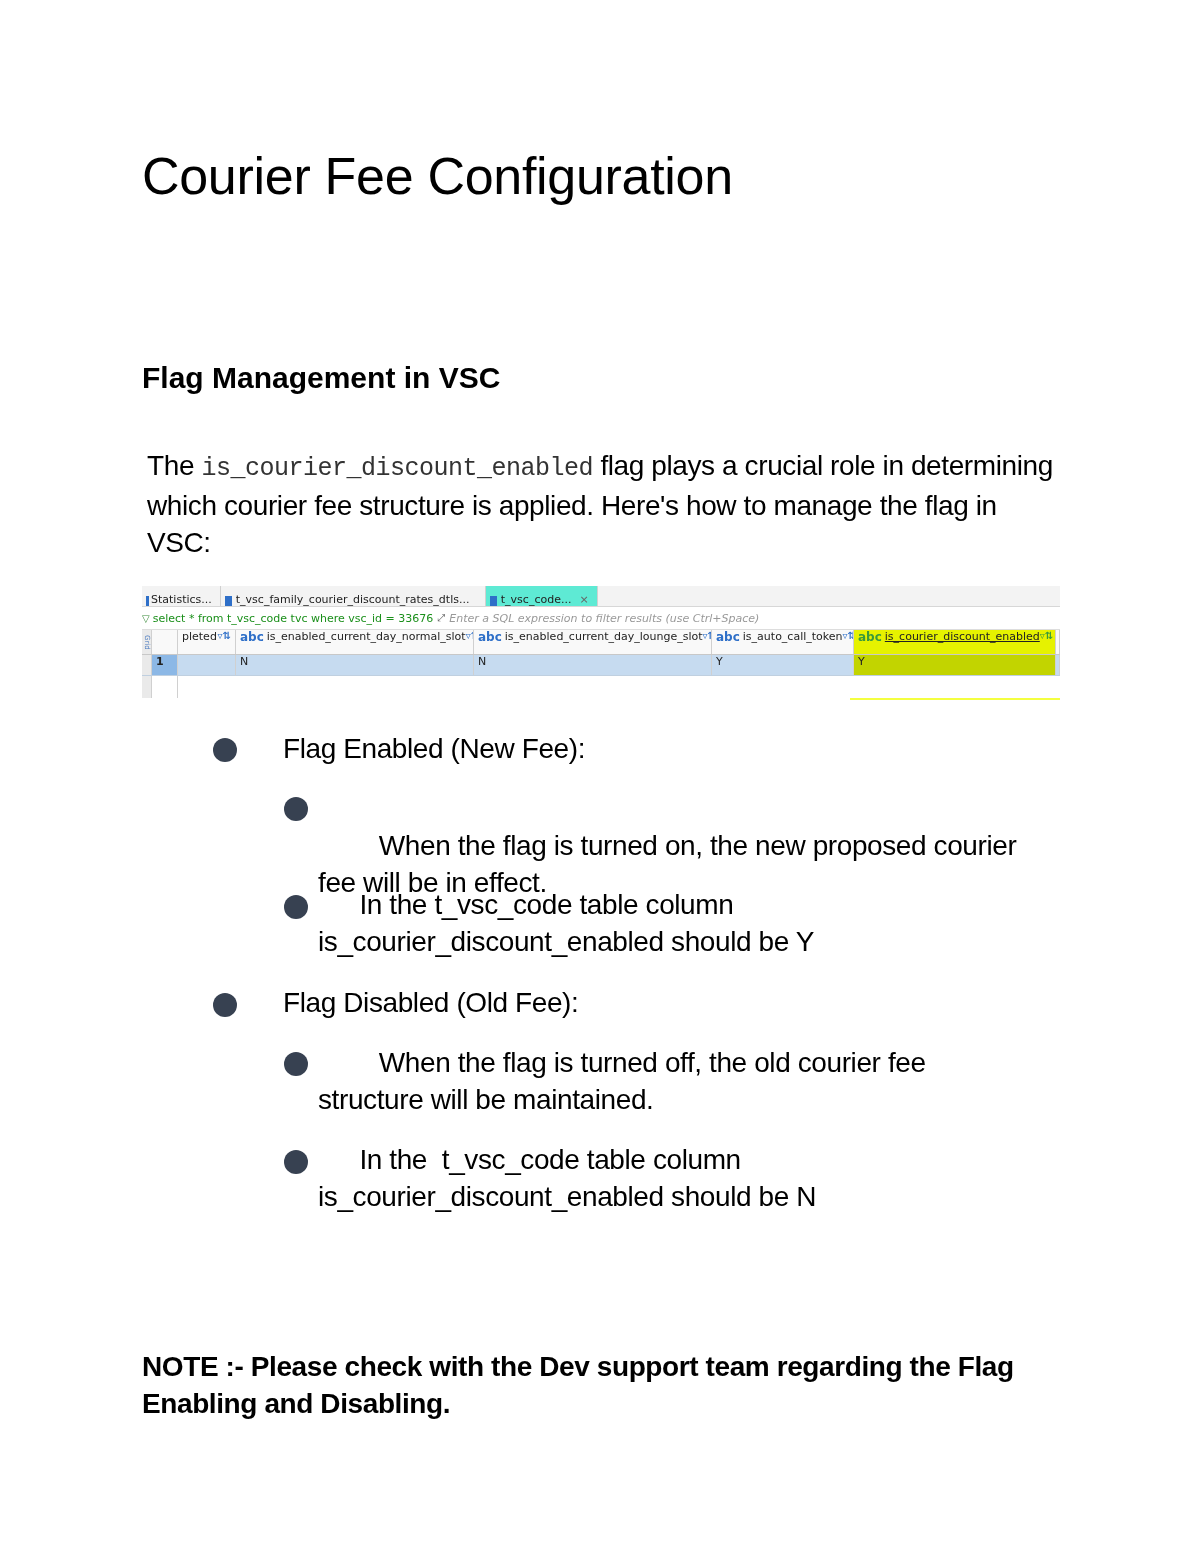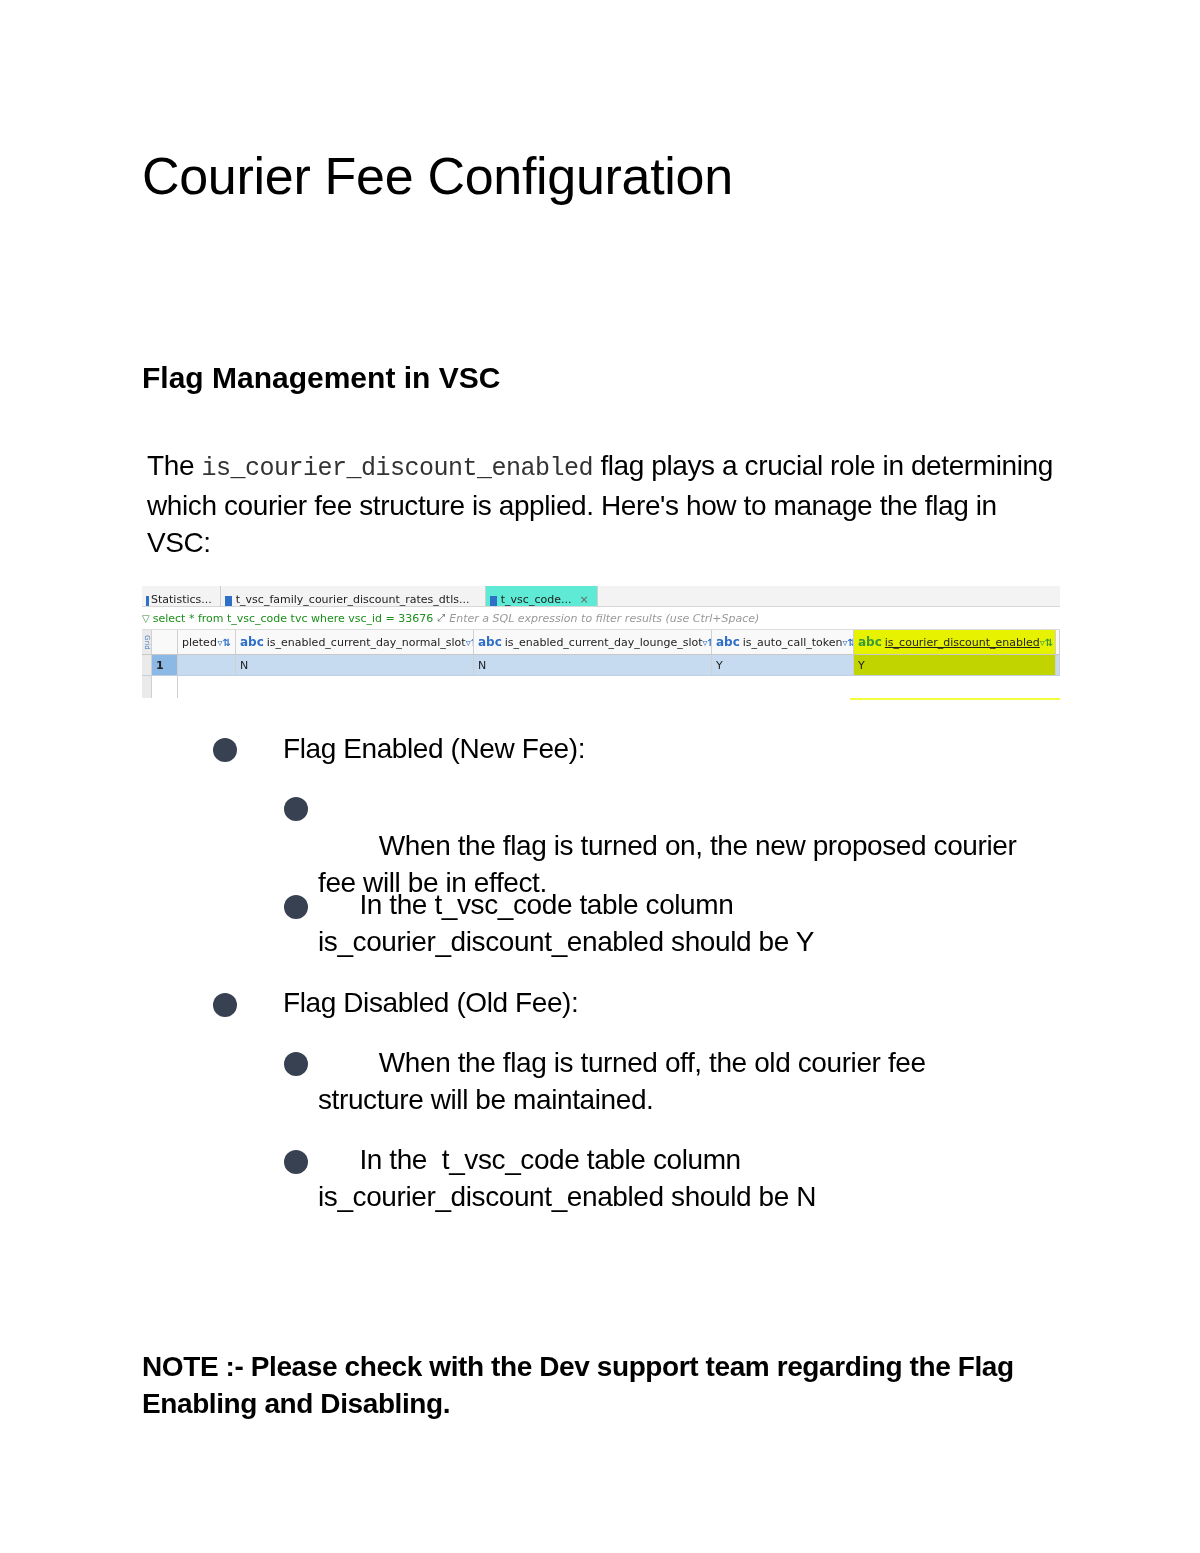--- a/index.html
+++ b/index.html
@@ -18,21 +18,21 @@
   .tab-ic { width: 3px; height: 10px; background: #2e6fc8; margin-right: 2px; display: inline-block; }
   .tab-ic2 { width: 7px; height: 10px; background: #2e6fc8; margin-right: 4px; display: inline-block; }
   .close-x { margin-left: 8px; color: #666; font-size: 11px; }
   .filter { height: 22px; display: flex; align-items: center; border-bottom: 1px solid #ddd; white-space: nowrap; }
   .filter-ic { color: #3b8c3b; font-size: 10px; margin-right: 3px; }
   .sql { color: #1a8f1a; }
   .expand-ic { color: #555; margin: 0 4px; font-size: 10px; }
   .hint { color: #999; font-style: italic; }
   .grid { position: relative; }
   .hdr { display: flex; height: 24px; border-bottom: 1px solid #c8c8c8; background: #f9f9f9; }
-  .cell { border-right: 1px solid #d0d0d0; display: flex; align-items: center; padding: 0 4px; white-space: nowrap; overflow: hidden; box-sizing: border-box; }
+  .cell { border-right: 1px solid #d0d0d0; display: flex; align-items: flex-start; padding: 0 4px; white-space: nowrap; overflow: hidden; box-sizing: border-box; }
   .c0 { width: 10px; padding: 0; background: #eaeaea; color: #4a7ac0; font-size: 9px; justify-content: center; }
   .c1 { width: 26px; }
   .c2 { width: 58px; }
   .c3 { width: 238px; }
   .c4 { width: 238px; }
   .c5 { width: 142px; }
   .c6 { width: 202px; }
   .c7 { width: 4px; padding: 0; }
   .abc { font-size: 12px; color: #2e6fc8; font-weight: 700; margin-right: 3px; }
   .sort-ic { margin-left: auto; color: #2e6fc8; font-size: 10px; font-weight: 700; }

